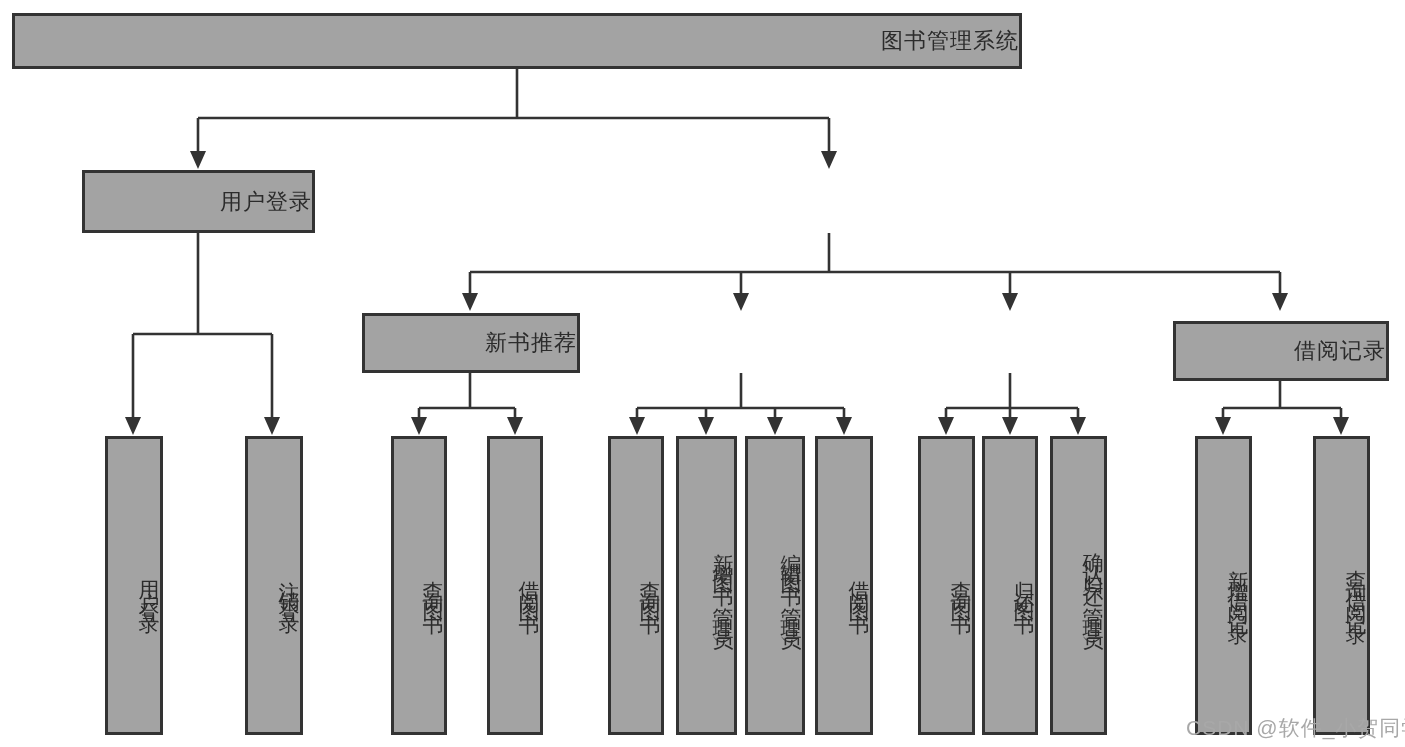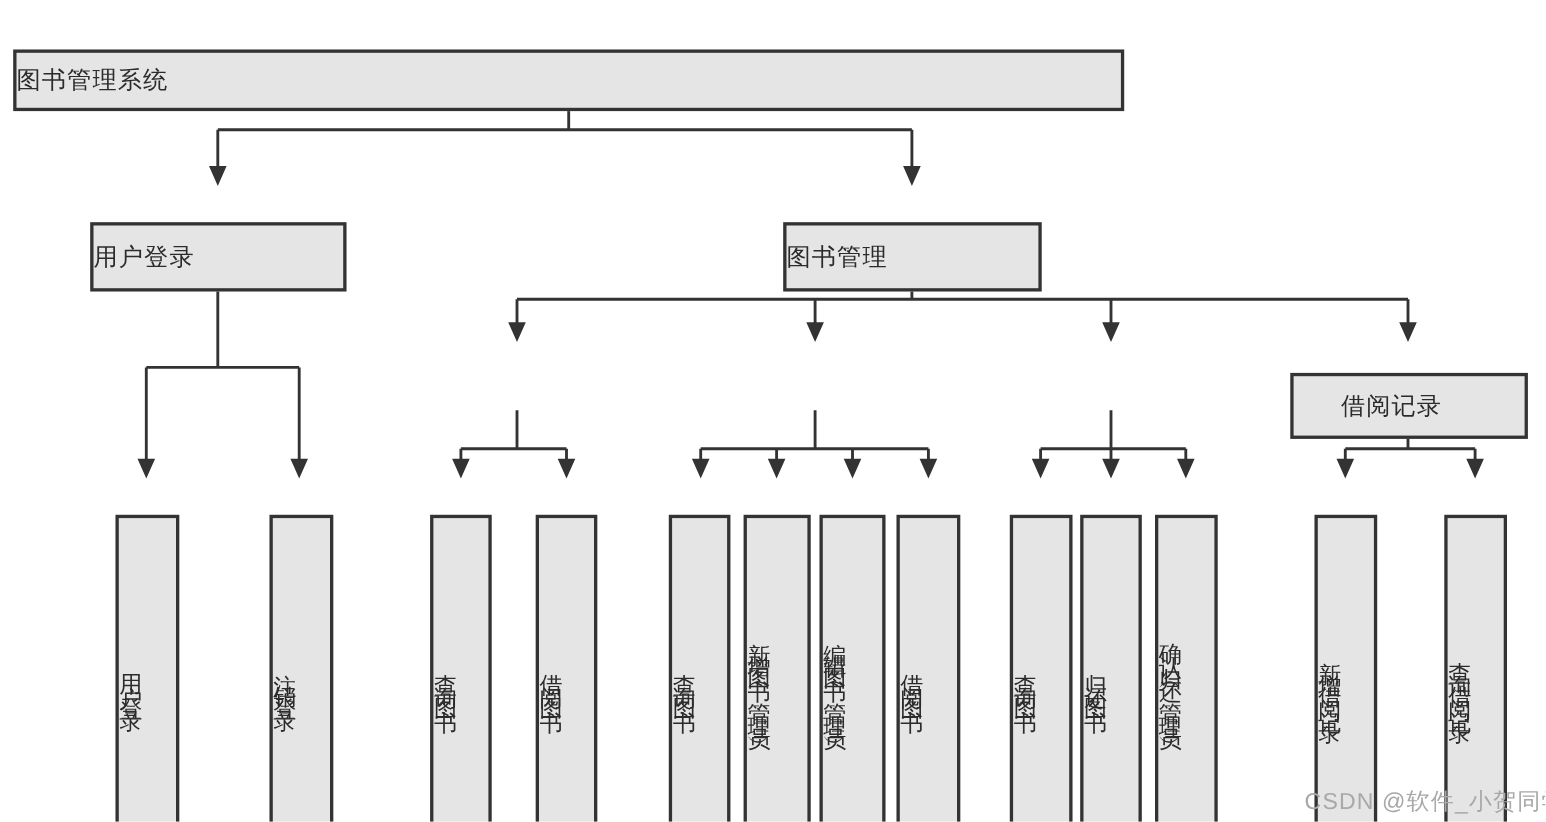--- a/index.html
+++ b/index.html
@@ -8,24 +8,24 @@
   html,body{margin:0;padding:0;background:var(--bg);}
   .canvas{
     position:relative; width:1405px; height:747px; background:var(--bg);
     font-family:"Liberation Sans","DejaVu Sans",sans-serif; color:var(--text);
     overflow:hidden;
   }
   svg.connectors{position:absolute; left:0; top:0; width:1405px; height:747px;}
   svg.connectors path.ln{stroke:var(--line); stroke-width:2.6; fill:none;}
   svg.connectors path.tri{fill:var(--line); stroke:none;}
   .node{
-    position:absolute; box-sizing:border-box; background:#e5e5e5;
+    position:absolute; box-sizing:border-box; background:#a3a3a3;
     border:3px solid var(--border);
-    display:flex; align-items:center; justify-content:flex-start;
-    font-size:22px; letter-spacing:1px; line-height:1;margin-top:32px;
+    display:flex; align-items:center; justify-content:flex-end;
+    font-size:22px; letter-spacing:1px; line-height:1;
   }
   .node.leaf{font-size:21px;}
   .leaf .vtxt{
     writing-mode:vertical-rl; text-orientation:upright;
     letter-spacing:11px; line-height:1; white-space:nowrap;
   }
   .watermark{
     position:absolute; left:1186px; top:714px;
     font-size:21px; color:var(--wm); letter-spacing:1px; white-space:nowrap;
   }
@@ -59,25 +59,25 @@
       M1215 417 L1231 417 L1223 435 Z  M1333 417 L1349 417 L1341 435 Z"></path>
   </svg>
 
   <div class="node" style="left:12px; top:13px; width:1010px; height:56px;">
     <span>图书管理系统</span>
   </div>
 
   <div class="node" style="left:82px; top:170px; width:233px; height:63px;">
     <span>用户登录</span>
   </div>
-  <div class="node" style="left:712px; top:170px; width:235px; height:63px;">
-    <span>图书管理</span>
+
+  <div class="node" style="left:362px; top:313px; width:218px; height:60px;">
+    <span>新书推荐</span>
   </div>
-
-  <div class="node" style="left:1173px; top:307px; width:216px; height:60px;padding-left:43px;">
+  <div class="node" style="left:1173px; top:321px; width:216px; height:60px;padding-left:43px;">
     <span>借阅记录</span>
   </div>
 
   <div class="node leaf" style="left:105px; top:436px; width:58px; height:299px;">
     <span class="vtxt">用户登录</span>
   </div>
   <div class="node leaf" style="left:245px; top:436px; width:58px; height:299px;">
     <span class="vtxt">注销登录</span>
   </div>
   <div class="node leaf" style="left:391px; top:436px; width:56px; height:299px;">

